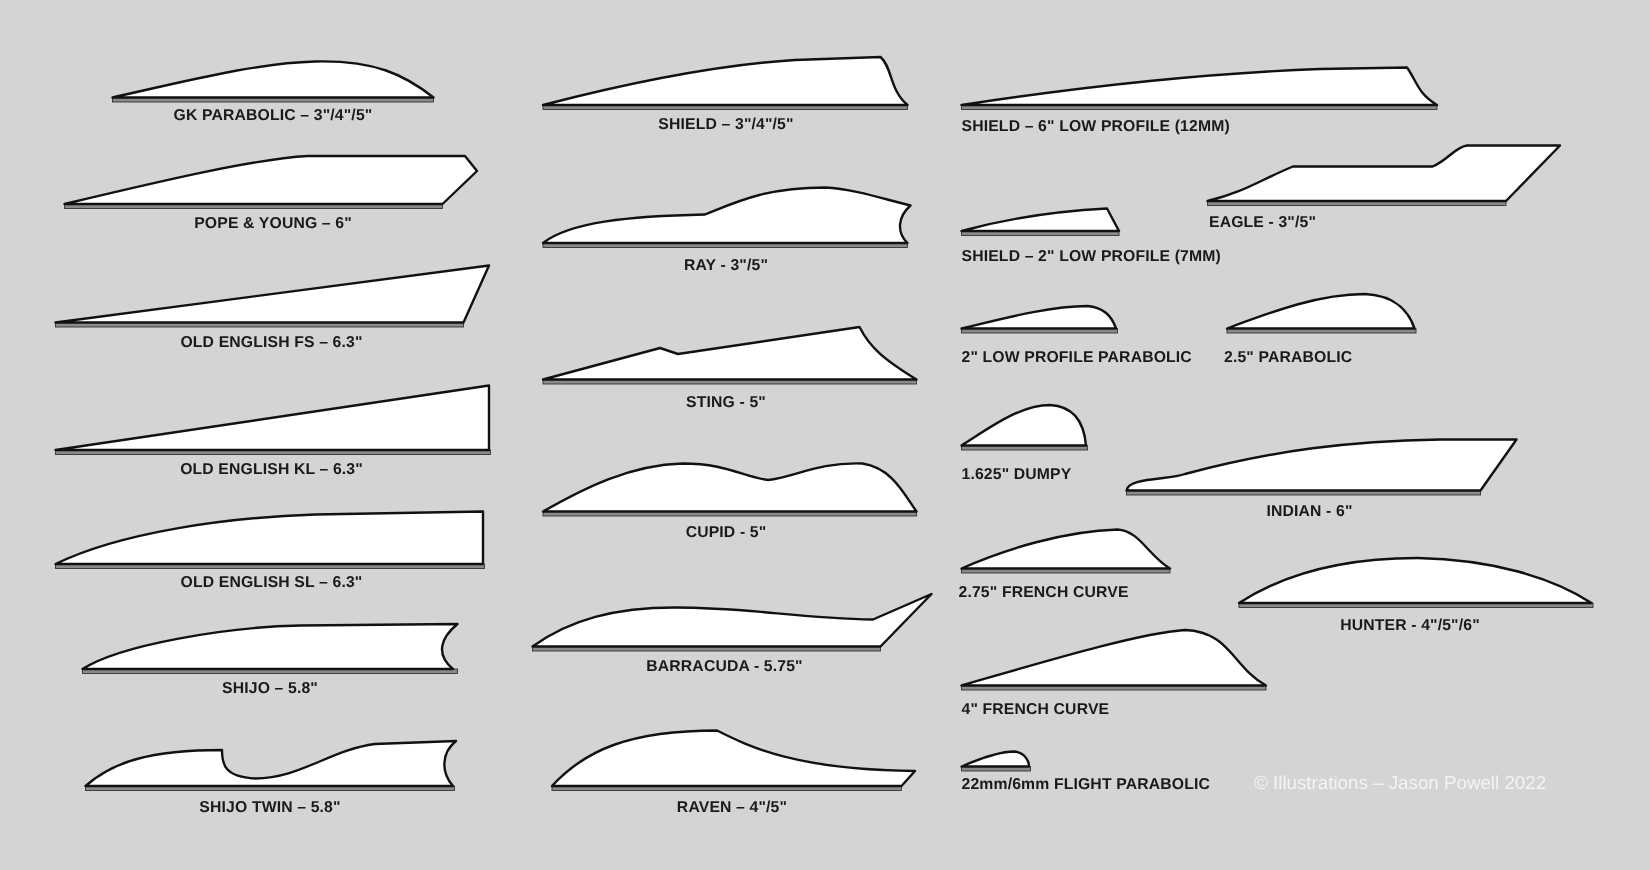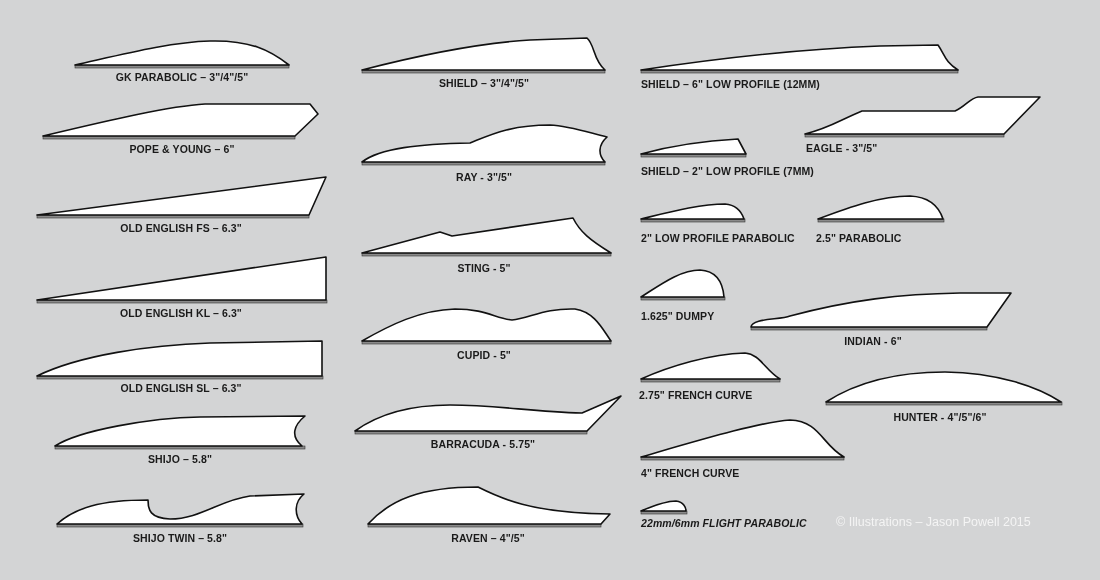--- a/index.html
+++ b/index.html
@@ -136,15 +136,15 @@
 <div class="label" style="left:641px; top:78px;">SHIELD – 6" LOW PROFILE (12MM)</div>
 <div class="label" style="left:641px; top:165px;">SHIELD – 2" LOW PROFILE (7MM)</div>
 <div class="label" style="left:806px; top:142px;">EAGLE - 3"/5"</div>
 <div class="label" style="left:641px; top:232px;">2" LOW PROFILE PARABOLIC</div>
 <div class="label" style="left:816px; top:232px;">2.5" PARABOLIC</div>
 <div class="label" style="left:641px; top:310px;">1.625" DUMPY</div>
 <div class="label c" style="left:873px; top:335px;">INDIAN - 6"</div>
 <div class="label" style="left:639px; top:389px;">2.75" FRENCH CURVE</div>
 <div class="label c" style="left:940px; top:411px;">HUNTER - 4"/5"/6"</div>
 <div class="label" style="left:641px; top:467px;">4" FRENCH CURVE</div>
-<div class="label" style="left:641px; top:517px;font-style:italic;">22mm/6mm FLIGHT PARABOLIC</div>
+<div class="label" style="left:641px; top:517px;">22mm/6mm FLIGHT PARABOLIC</div>
 
-<div class="credit">© Illustrations – Jason Powell 2015</div>
+<div class="credit">© Illustrations – Jason Powell 2022</div>
 
 </body></html>

